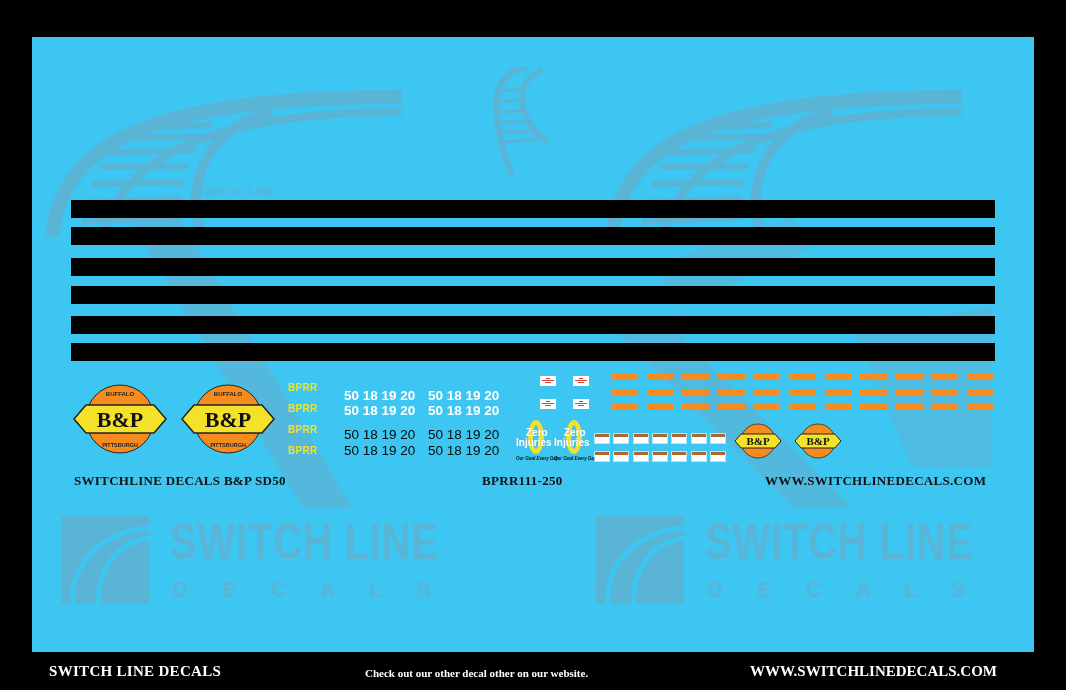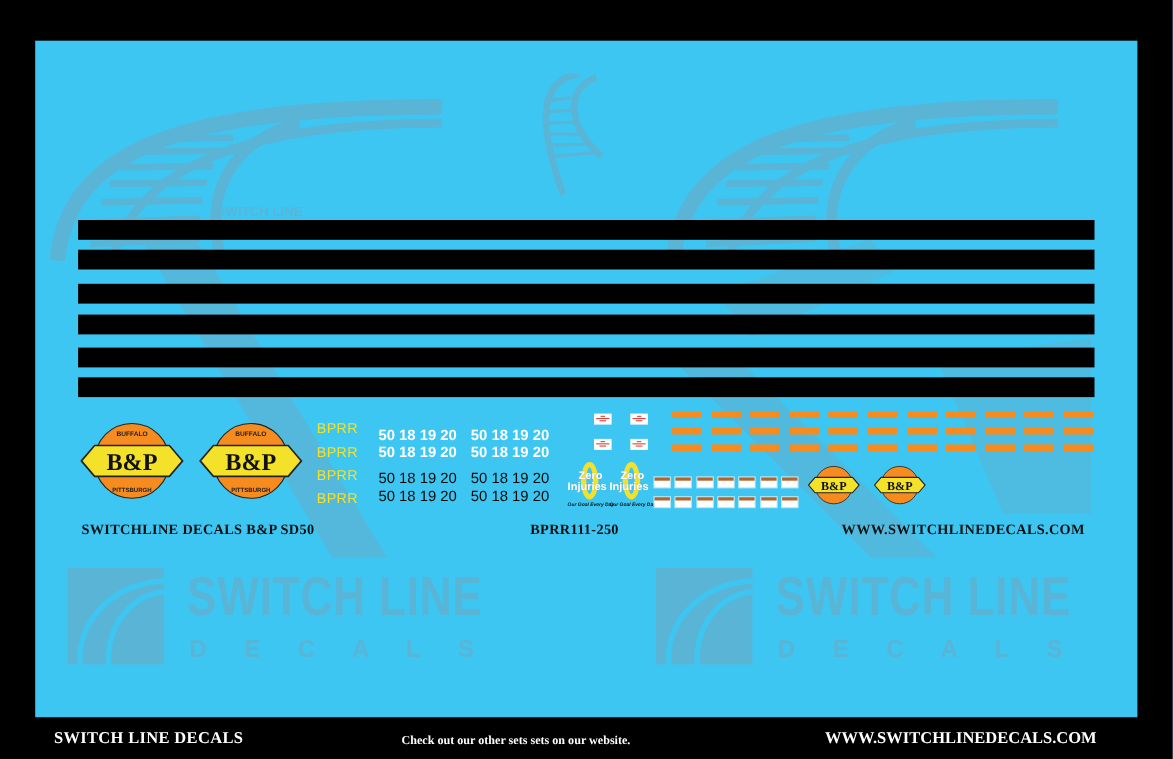--- a/index.html
+++ b/index.html
@@ -2,21 +2,21 @@
 <html><head>
 <meta charset="utf-8">
 <style>
   html, body { margin: 0; padding: 0; }
   body { width: 1066px; height: 690px; background: #000; position: relative; overflow: hidden; font-family: "Liberation Sans", sans-serif; }
   .sheet { position: absolute; left: 32px; top: 37px; width: 1002px; height: 615px; background: #3ec6f2; overflow: hidden; }
   .wm { position: absolute; }
   .wm svg { display: block; }
   .stripe { position: absolute; left: 39px; width: 924px; height: 18px; background: #000; }
   .logo { position: absolute; }
-  .bprr { position: absolute; left: 256px; color: #f4e12a; font-weight: normal; font-size: 13px; letter-spacing: 0.3px; }
+  .bprr { position: absolute; left: 256px; color: #f4e12a; font-weight: bold; font-size: 10px; letter-spacing: 0.3px; }
   .num { position: absolute; font-size: 13.5px; font-weight: bold; white-space: nowrap; }
   .num.white { color: #ffffff; }
   .num.black { color: #0a0a0a; font-weight: normal; }
   .obar { position: absolute; width: 27px; height: 6px; background: #f68b1f; }
   .wtag { position: absolute; width: 14px; height: 9px; background: #fff; box-shadow: 0 0 0 1px rgba(255,255,255,0.6); }
   .wtag::before { content: ""; position: absolute; left: 0; top: 0; width: 14px; height: 3px; background: #b5652b; }
   .rtag { position: absolute; width: 16px; height: 10px; background: #fff; }
   .rtag i { position: absolute; left: 2px; height: 1px; background: #e0443a; }
   .zero { position: absolute; width: 48px; height: 46px; }
   .zero .o { position: absolute; left: 12px; top: 0; width: 16px; height: 34px; border: 5px solid #f4e12a; border-radius: 50%; box-sizing: border-box; }
@@ -254,14 +254,14 @@
       <text x="48" y="46" text-anchor="middle" font-family="Liberation Serif, serif" font-weight="bold" font-size="22" fill="#111">B&amp;P</text>
     </svg>
   </div>
 
   <div class="label" style="left:42px; top:436px;">SWITCHLINE DECALS B&amp;P SD50</div>
   <div class="label" style="left:450px; top:436px;">BPRR111-250</div>
   <div class="label" style="left:733px; top:436px;">WWW.SWITCHLINEDECALS.COM</div>
 </div>
 
 <div class="footer l">SWITCH LINE DECALS</div>
-<div class="footer c">Check out our other sets sets on our website.</div>
+<div class="footer c">Check out our other decal other on our website.</div>
 <div class="footer r">WWW.SWITCHLINEDECALS.COM</div>
 
 </body></html>

